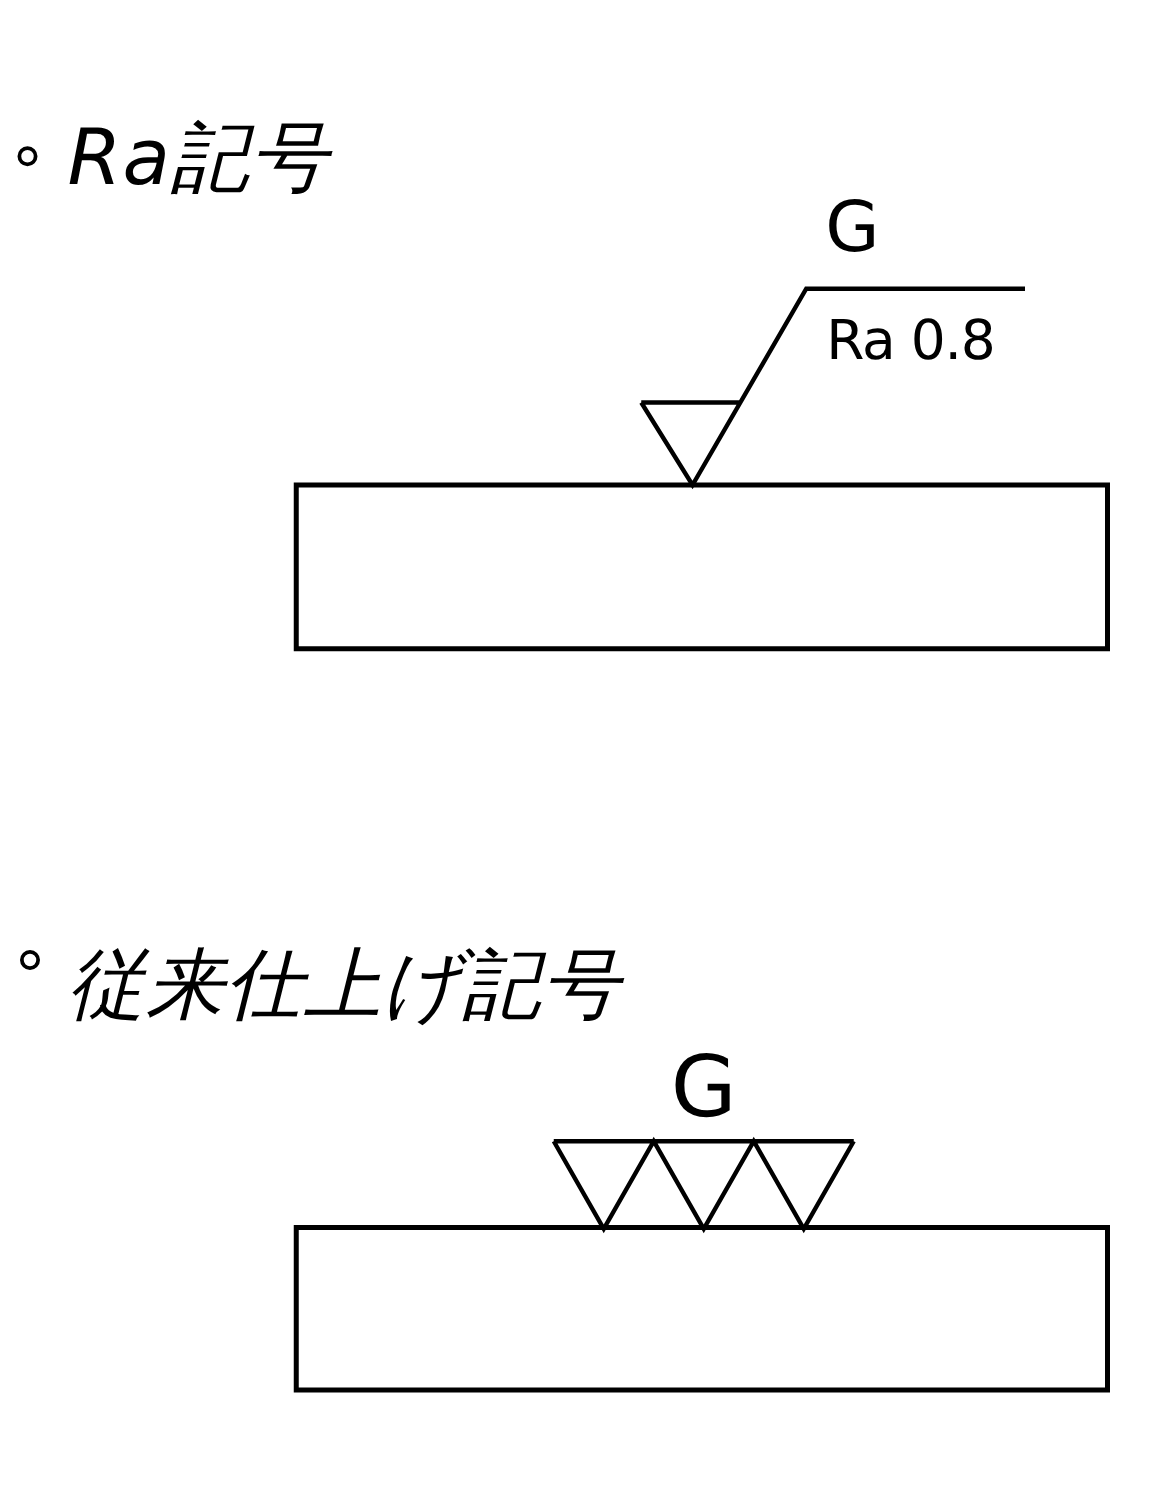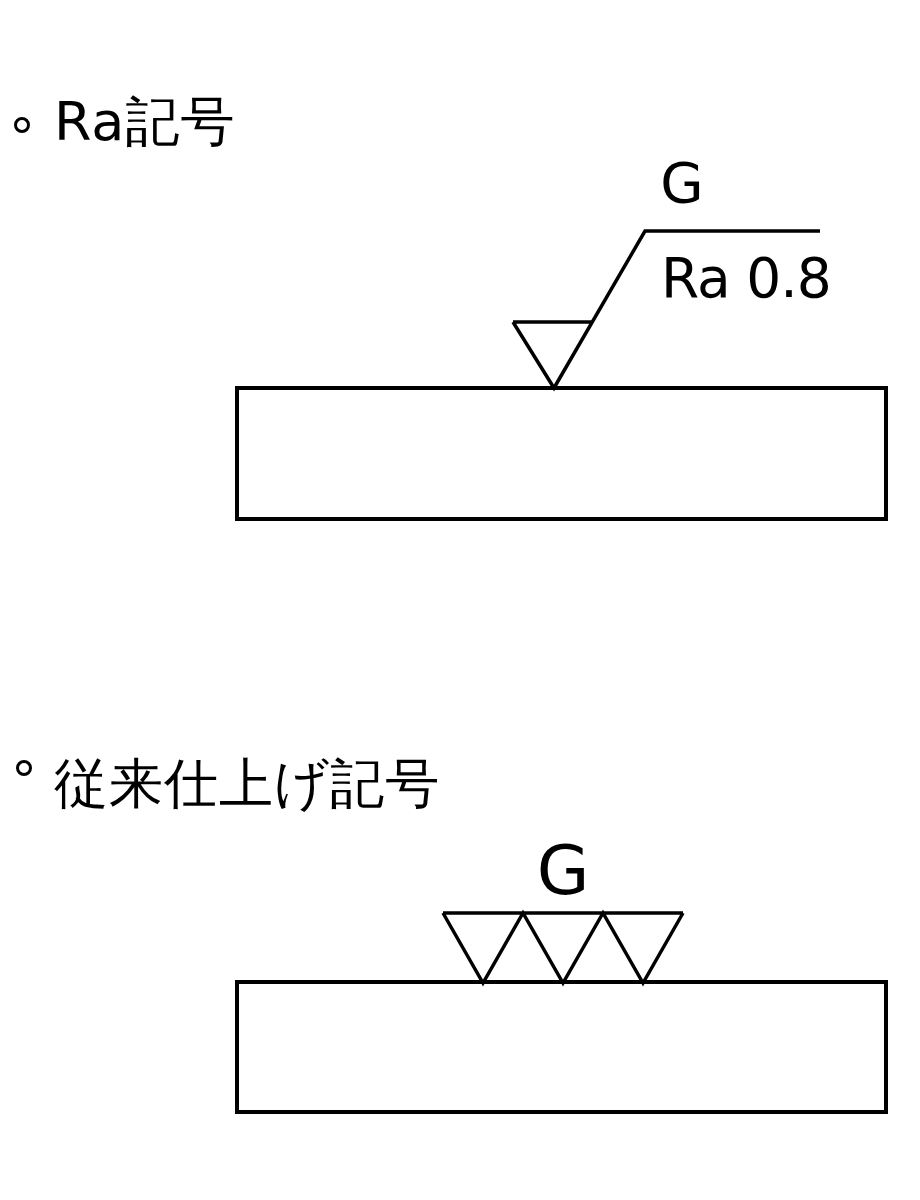--- a/index.html
+++ b/index.html
@@ -12,25 +12,26 @@
     height: 1200px;
     background: #ffffff;
     color: #000000;
     font-family: "DejaVu Sans", "Liberation Sans", sans-serif;
     overflow: hidden;
   }
   .abs { position: absolute; }
 
   
   .section-title {
-    font-size: 54px;
+    font-size: 62px;
     line-height: 1.1;
     letter-spacing: 1px;
     white-space: nowrap;
     font-weight: 400;
+    font-style: italic;
   }
 
   
   .bullet {
     width: 16px;
     height: 16px;
     border: 3px solid #000000;
     border-radius: 50%;
     box-sizing: border-box;
     display: block;
@@ -45,21 +46,21 @@
   .symbol-letter-1 {
     left: 652px;
     top: 155px;
     width: 60px;
     text-align: center;
     font-size: 56px;
   }
   .roughness-value {
     left: 661px;
     top: 251px;
-    font-size: 55px;
+    font-size: 44px;
     letter-spacing: -1px;
   }
   .symbol-letter-2 {
     left: 533px;
     top: 837px;
     width: 60px;
     text-align: center;
     font-size: 68px;
   }
 

